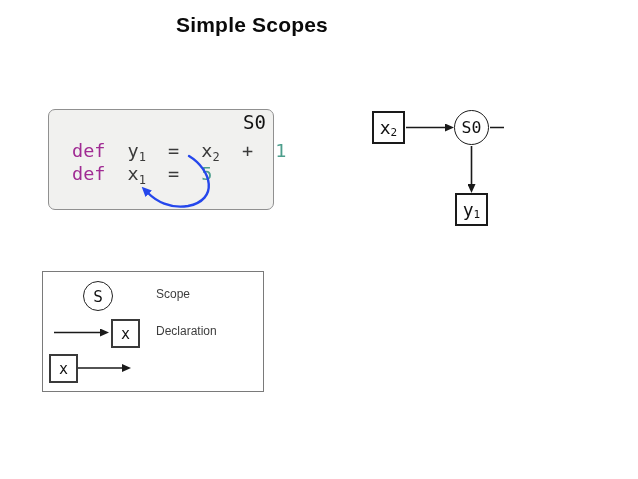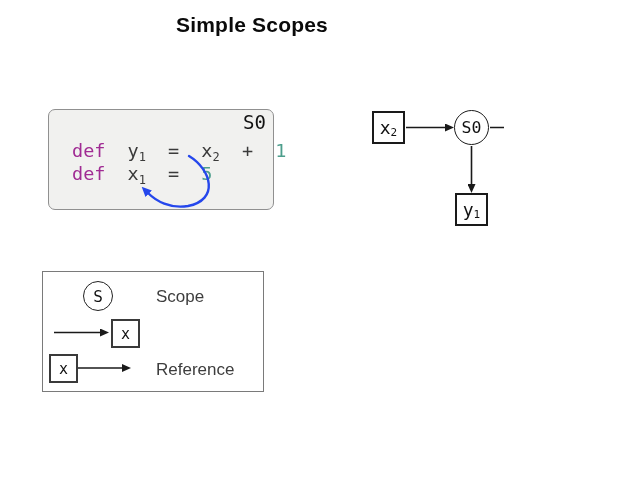--- a/index.html
+++ b/index.html
@@ -58,21 +58,21 @@
     font-family:"DejaVu Sans Mono","Liberation Mono",monospace;font-size:16px;color:#111;
   }
   .legend-sq{
     position:absolute;width:29px;height:29px;border:2px solid #3a3a3a;box-sizing:border-box;
     background:#fff;display:flex;align-items:center;justify-content:center;
     font-family:"DejaVu Sans Mono","Liberation Mono",monospace;font-size:15px;color:#111;
   }
   #legend-decl-sq{left:68px;top:47px;}
   #legend-ref-sq{left:6px;top:82px;}
   .legend-label{
-    position:absolute;left:113px;font-size:17px;color:#3d3d3d;white-space:nowrap;
+    position:absolute;left:113px;font-size:12px;color:#3d3d3d;white-space:nowrap;
   }
   #legend-label-scope{top:15px;}
   #legend-label-declaration{top:52px;}
   #legend-label-reference{top:88px;}
   
   .arrow-layer{position:absolute;left:0;top:0;width:638px;height:479px;pointer-events:none;}
 </style>
 </head>
 <body>
 
@@ -115,24 +115,24 @@
   </div>
 
   <div class="legend-box">
     <div class="legend-circle">
       <span>S</span>
     </div>
     <div class="legend-label" id="legend-label-scope">Scope</div>
     <div class="legend-sq" id="legend-decl-sq">
       <span>x</span>
     </div>
+    <div class="legend-label" id="legend-label-declaration">Declaration</div>
     <div class="legend-sq" id="legend-ref-sq">
       <span>x</span>
     </div>
-    <div class="legend-label" id="legend-label-reference">Reference</div>
   </div>
 
   <svg class="arrow-layer" viewBox="0 0 638 479" xmlns="http://www.w3.org/2000/svg">
     <defs>
       <marker id="ah-black" markerWidth="9" markerHeight="8" refX="1" refY="4" orient="auto" markerUnits="userSpaceOnUse">
         <path d="M0,0 L9,4 L0,8 Z" fill="#1a1a1a"></path>
       </marker>
       <marker id="ah-blue" markerWidth="10" markerHeight="9" refX="1" refY="4.5" orient="auto" markerUnits="userSpaceOnUse">
         <path d="M0,0 L10,4.5 L0,9 Z" fill="#2547ec"></path>
       </marker>

